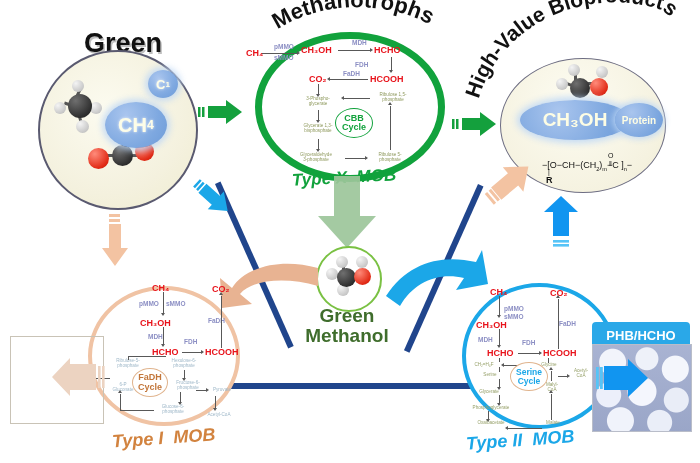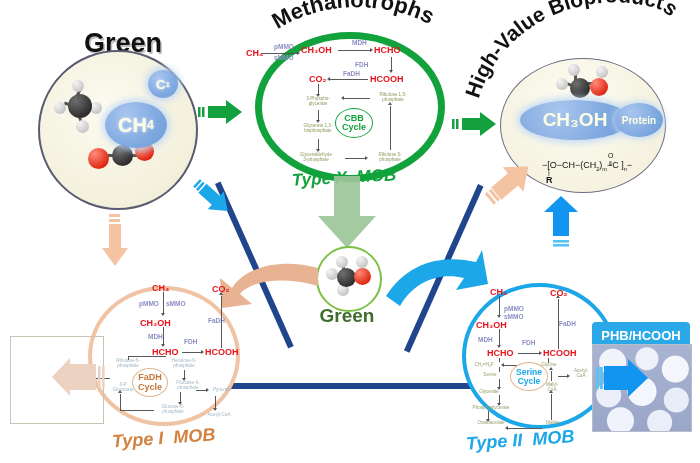--- a/index.html
+++ b/index.html
@@ -336,20 +336,21 @@
     <div class="bond" style="left:17px;top:26px;width:3px;height:10px;"></div>
     <div class="atom h" style="left:10px;top:0px;width:12px;height:12px;"></div>
     <div class="atom h" style="left:0px;top:12px;width:12px;height:12px;"></div>
     <div class="atom h" style="left:30px;top:0px;width:12px;height:12px;"></div>
     <div class="atom h" style="left:11px;top:28px;width:12px;height:12px;"></div>
     <div class="atom c" style="left:11px;top:12px;width:19px;height:19px;"></div>
     <div class="atom o" style="left:28px;top:12px;width:17px;height:17px;"></div>
   </div>
   <div class="abs nosel" style="left:297px;top:306px;width:100px;text-align:center;font-size:19px;font-weight:bold;color:#3f6d2c;line-height:1.05;">
     <div>Green</div>
+    <div>Methanol</div>
   </div>
 
   <svg class="arrowsvg" style="left:218px;top:258px;width:104px;height:56px;">
     <path d="M 100 10 C 64 0 28 8 14 30 L 2 20 L 4 50 L 34 46 L 22 36 C 34 22 66 18 100 28 Z" fill="#e8b392"></path>
   </svg>
 
   <svg class="arrowsvg" style="left:380px;top:256px;width:110px;height:74px;">
     <path d="M 6 40 C 28 6 62 -2 96 6 L 102 -6 L 108 28 L 76 34 L 84 22 C 58 16 34 26 20 50 Z" fill="#1ba7e8"></path>
   </svg>
 
@@ -514,21 +515,21 @@
   <div class="cyc-badge" id="serine-badge">
     <span>Serine</span>
     <span>Cycle</span>
   </div>
 
   <div class="type-lab" style="left:466px;top:430px;font-size:18px;color:#1ba7e8;transform:rotate(-4deg);">
     <span>Type II</span>
     &nbsp;<span>MOB</span>
   </div>
 
-  <div class="tag-box" id="phb-tag">PHB/HCOOH</div>
+  <div class="tag-box" id="phb-tag">PHB/HCHO</div>
   <div class="abs" id="phb-img"></div>
 
   <svg class="arrowsvg" style="left:600px;top:358px;width:48px;height:42px;">
     <polygon points="4,8 28,8 28,1 48,20 28,39 28,32 4,32" fill="#1195f0"></polygon>
     <rect x="-4" y="9" width="2.8" height="22" fill="#57c4f7"></rect>
     <rect x="0" y="9" width="2.8" height="22" fill="#57c4f7"></rect>
   </svg>
 
 </div>
 

